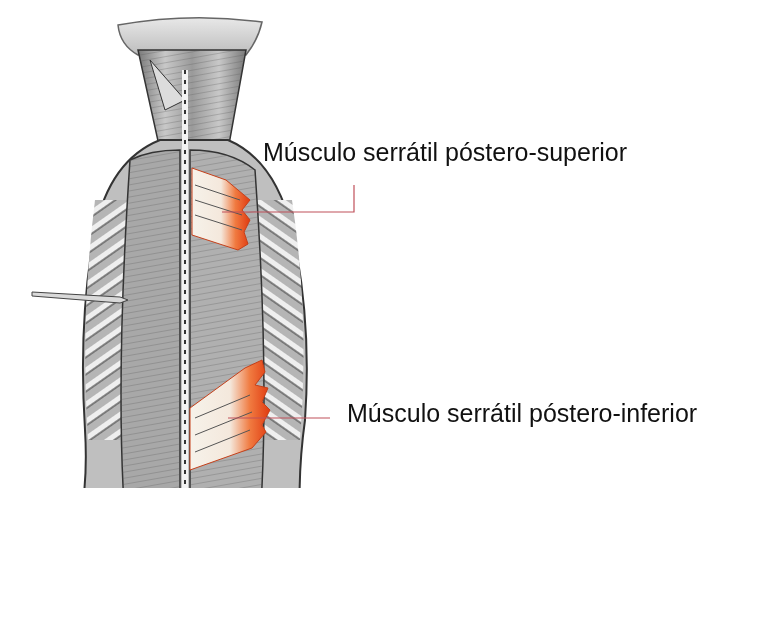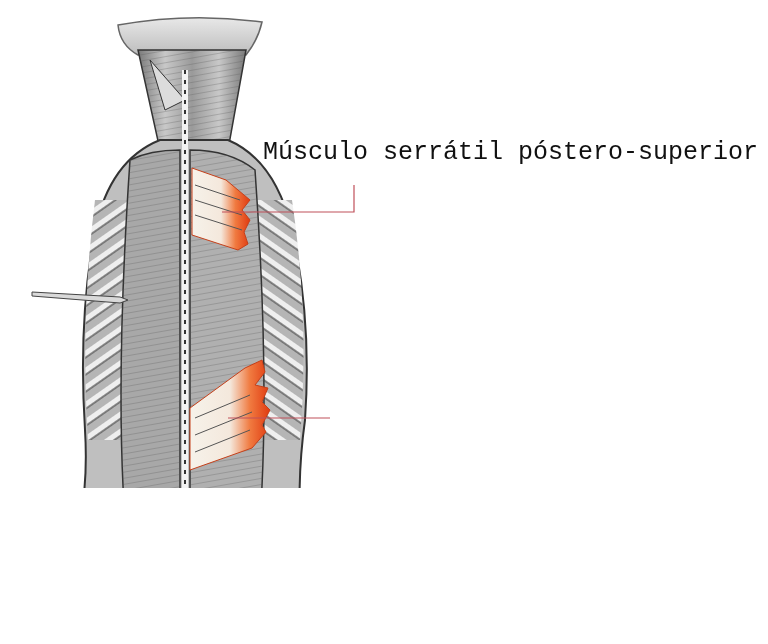--- a/index.html
+++ b/index.html
@@ -2,21 +2,21 @@
 <html><head>
 <meta charset="utf-8">
 <style>
   html, body { margin: 0; padding: 0; background: #ffffff; }
   #stage {
     position: relative;
     width: 768px;
     height: 488px;
     overflow: hidden;
     background: #ffffff;
-    font-family: Liberation Mono, monospace;
+    font-family: Liberation Sans, sans-serif;
   }
   #art { position: absolute; left: 0; top: 0; }
   .label {
     position: absolute;
     color: #111111;
     font-size: 25px;
     white-space: nowrap;
     letter-spacing: 0px;
   }
   #label-sup { left: 263px; top: 138px; }
@@ -118,13 +118,14 @@
 
     <g>
       <polyline points="222,212 354,212 354,185" fill="none" stroke="#c0505a" stroke-width="1.2"></polyline>
     </g>
     <g>
       <line x1="228" y1="418" x2="330" y2="418" stroke="#c0505a" stroke-width="1.2"></line>
     </g>
   </svg>
 
   <div id="label-sup" class="label">Músculo serrátil póstero-superior</div>
+  <div id="label-inf" class="label">Músculo serrátil póstero-inferior</div>
 </div>
 
 </body></html>

